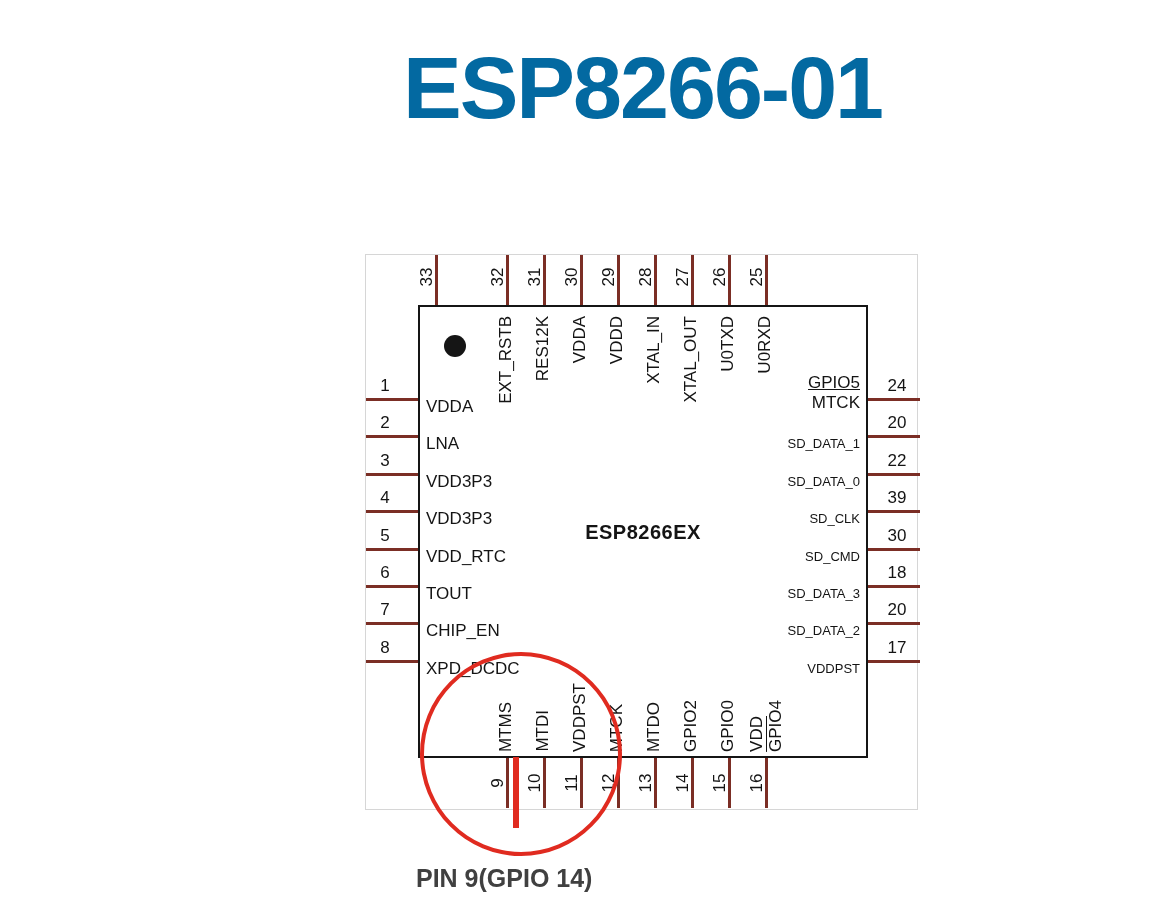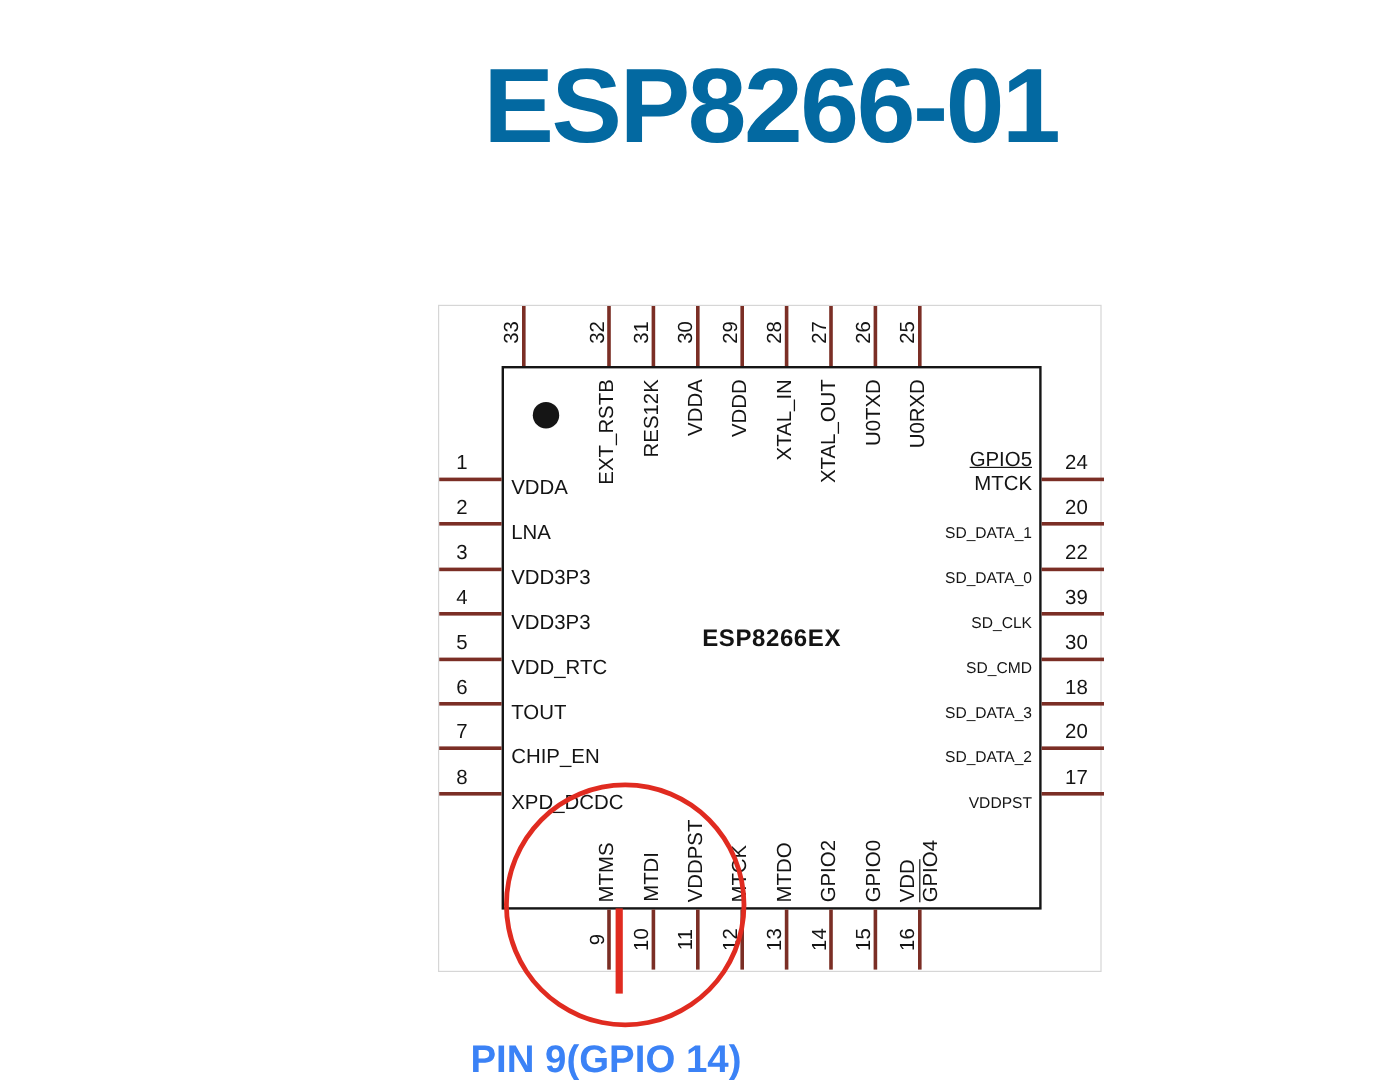--- a/index.html
+++ b/index.html
@@ -45,21 +45,21 @@
   .pb-t{position:absolute;top:316px;left:calc(var(--x) - 11px);writing-mode:vertical-rl;transform:rotate(180deg);font-size:17px;white-space:nowrap;}
   
   .ln-b{position:absolute;top:758px;height:50px;width:3px;background:var(--pin);left:calc(var(--x) - 1px);}
   .pn-b{position:absolute;top:773px;width:30px;height:20px;line-height:20px;text-align:center;font-size:17px;transform:rotate(-90deg);left:calc(var(--x) - 24px);}
   .pb-b{position:absolute;bottom:148px;left:calc(var(--x) - 11px);writing-mode:vertical-rl;transform:rotate(180deg);font-size:17px;white-space:nowrap;}
   .alt{text-decoration:underline;}
   #pin24lbls{position:absolute;right:305px;top:373px;text-align:right;font-size:17px;line-height:20px;}
   
   #redcircle{position:absolute;left:420px;top:652px;width:202px;height:204px;border:4px solid var(--red);border-radius:50%;box-sizing:border-box;background:transparent;}
   #redline{position:absolute;left:513px;top:757px;width:6px;height:71px;background:var(--red);}
-  #annot{position:absolute;left:392px;top:864px;font-size:32px;font-weight:bold;color:#3b82f6;}
+  #annot{position:absolute;left:416px;top:864px;font-size:25px;font-weight:bold;color:#404040;}
 </style>
 </head>
 <body>
 
 <div id="title">ESP8266-01</div>
 
 <div id="frame"></div>
 <div id="chip"></div>
 <div id="dot"></div>
 <div id="chipname">ESP8266EX</div>

